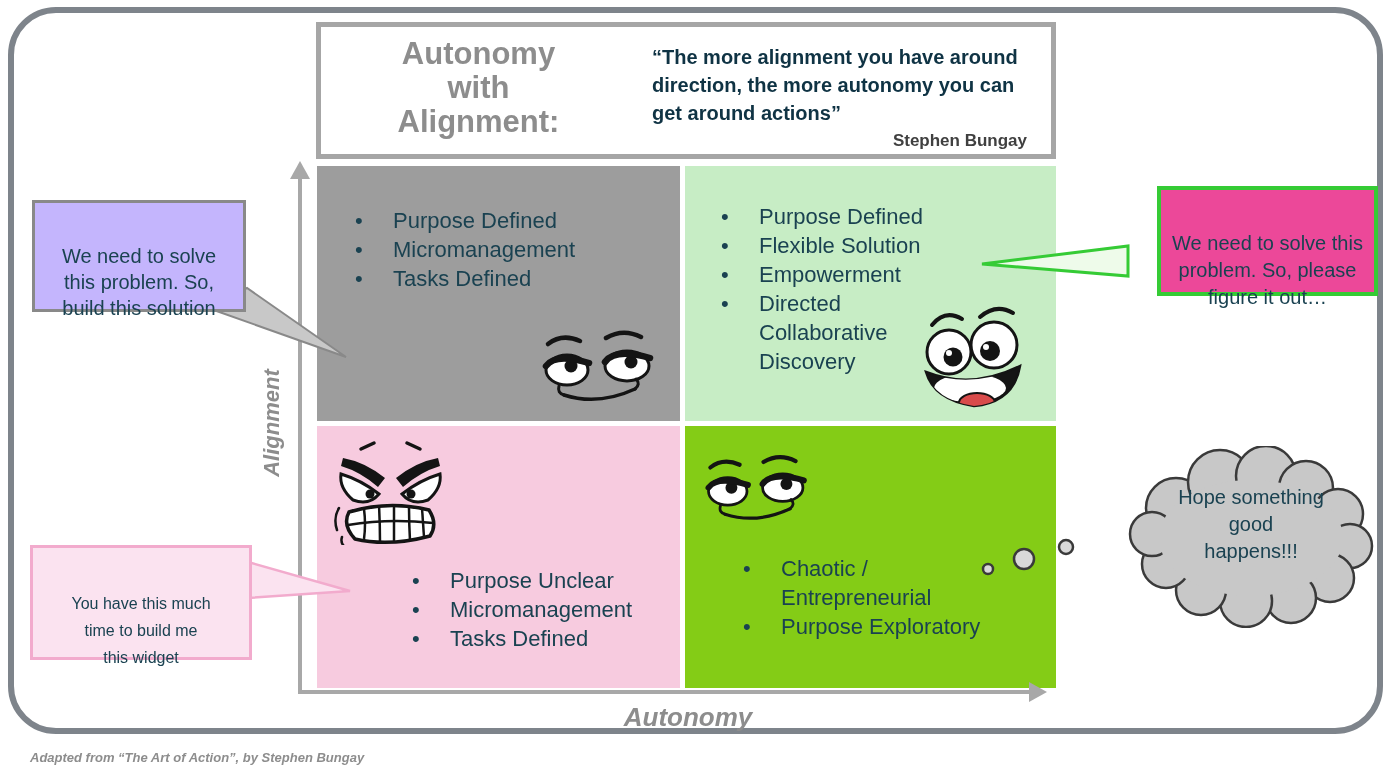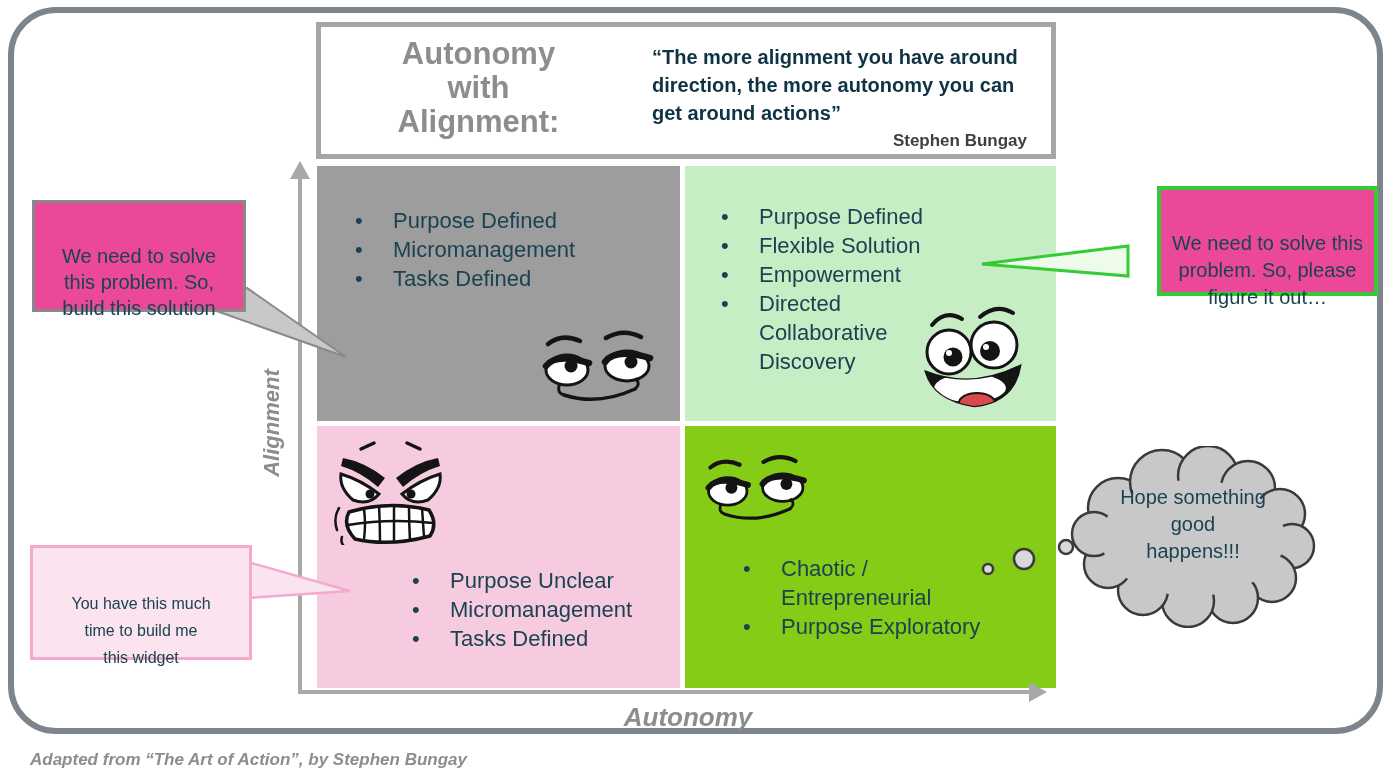--- a/index.html
+++ b/index.html
@@ -47,26 +47,26 @@
            transform:rotate(-90deg);font-size:22px;font-weight:bold;font-style:italic;color:#8d8d8d;}
   .x-label{position:absolute;left:588px;top:702px;width:200px;text-align:center;
            font-size:26px;font-weight:bold;font-style:italic;color:#8d8d8d;}
 
   
   .bubble{position:absolute;text-align:center;color:#1a4251;white-space:pre-line;box-sizing:border-box;}
   .b-gray{left:32px;top:200px;width:214px;height:112px;border:3px solid;font-size:20px;line-height:26px;padding-top:14px;}
   .b-green{left:1125px;top:186px;width:221px;height:110px;border:4px solid;font-size:20px;line-height:27px;padding-top:13px;}
   .b-pink{left:30px;top:545px;width:222px;height:115px;border:3px solid;font-size:16px;line-height:27px;padding-top:15px;}
 
-  .cloud{position:absolute;left:1070px;top:446px;width:246px;height:182px;}
+  .cloud{position:absolute;left:1128px;top:446px;width:246px;height:182px;}
   .cloud svg{position:absolute;left:0;top:0;}
   .cloud-text{position:absolute;left:0;right:0;top:38px;text-align:center;
               font-size:20px;line-height:27px;color:#1a4251;white-space:pre-line;}
 
-  .attribution{position:absolute;left:30px;top:750px;font-size:17px;font-weight:bold;
+  .attribution{position:absolute;left:30px;top:750px;font-size:13px;font-weight:bold;
                font-style:italic;color:#8d8d8d;}
 </style>
 </head>
 <body>
 
 <div class="canvas">
 
   <div class="frame"></div>
 
   <div class="title-box">
@@ -217,21 +217,21 @@
     <g fill="#d9d9d9" stroke="#3a3a3a" stroke-width="2.5">
       <circle cx="988" cy="569" r="5"></circle>
       <circle cx="1024" cy="559" r="10"></circle>
       <circle cx="1066" cy="547" r="7"></circle>
     </g>
   </svg>
 
   <div class="y-label">Alignment</div>
   <div class="x-label">Autonomy</div>
 
-  <div class="bubble b-gray" style="background-color: #ec4899; border-color: rgb(137, 137, 137);">
+  <div class="bubble b-gray" style="background-color: #c4b5fd; border-color: rgb(137, 137, 137);">
     <span>We need to solve
 this problem. So,
 build this solution</span>
   </div>
 
   <div class="bubble b-green" style="background-color: #ec4899; border-color: rgb(53, 203, 53); margin-left: 32px;">
     <span>We need to solve this
 problem. So, please
 figure it out…</span>
   </div>

